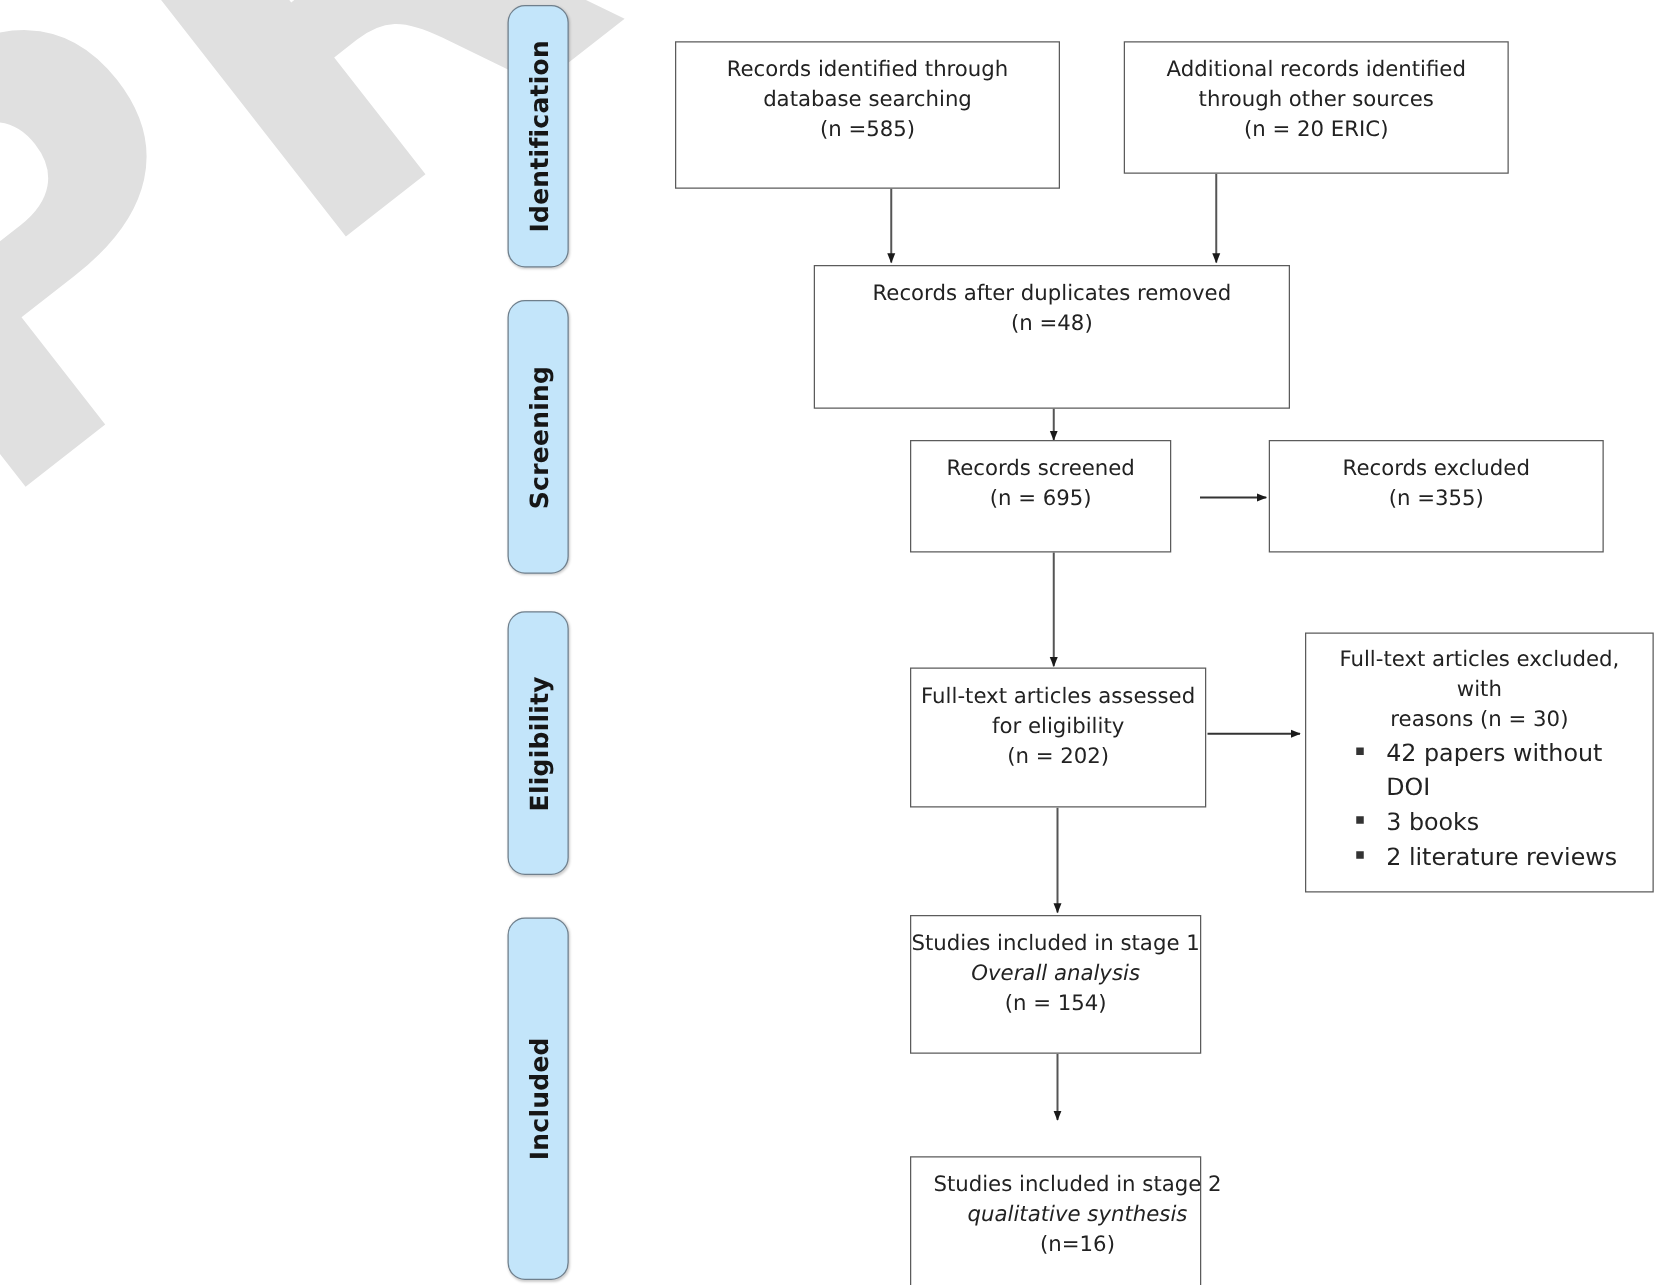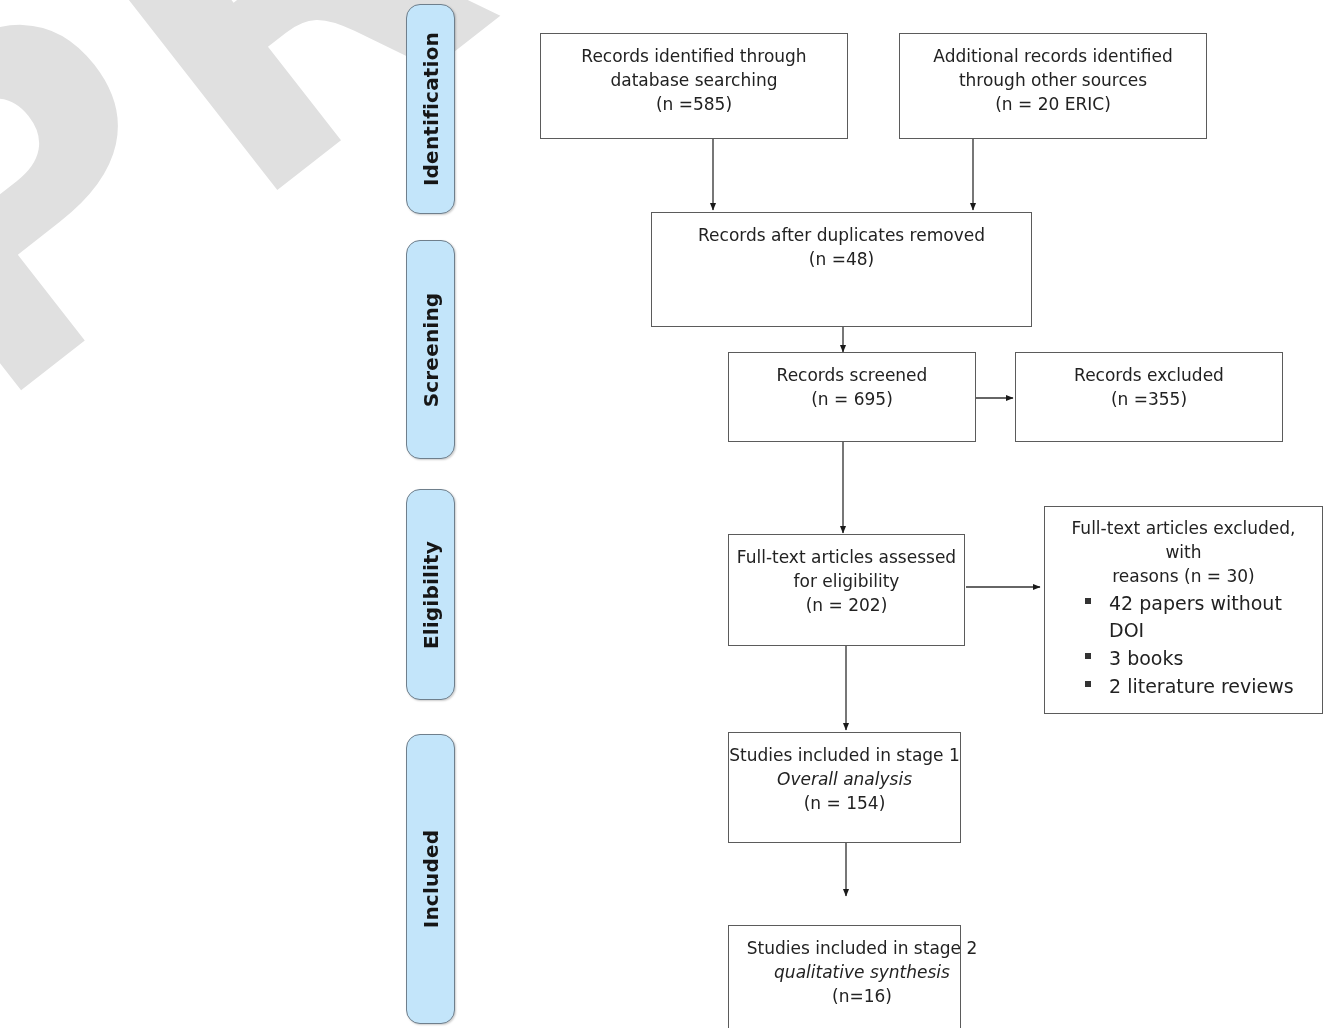--- a/index.html
+++ b/index.html
@@ -176,38 +176,38 @@
   <div class="stage-pill" style="left:406px; top:240px; width:49px; height:219px;">
     <span class="pill-label">Screening</span>
   </div>
   <div class="stage-pill" style="left:406px; top:489px; width:49px; height:211px;">
     <span class="pill-label">Eligibility</span>
   </div>
   <div class="stage-pill" style="left:406px; top:734px; width:49px; height:290px;">
     <span class="pill-label">Included</span>
   </div>
 
-  <div class="flow-box" style="left:540px; top:33px; width:308px; height:106px;">
+  <div class="flow-box" style="left:540px; top:33px; width:308px; height:118px;">
     <div class="line">Records identified through</div>
     <div class="line">database searching</div>
     <div class="line">(n =585)</div>
   </div>
 
   <div class="flow-box" style="left:899px; top:33px; width:308px; height:106px;">
     <div class="line">Additional records identified</div>
     <div class="line">through other sources</div>
     <div class="line">(n = 20 ERIC)</div>
   </div>
 
   <div class="flow-box" style="left:651px; top:212px; width:381px; height:115px;">
     <div class="line">Records after duplicates removed</div>
     <div class="line">(n =48)</div>
   </div>
 
-  <div class="flow-box" style="left:728px; top:352px; width:248px; height:90px;">
+  <div class="flow-box" style="left:728px; top:352px; width:209px; height:90px;">
     <div class="line">Records screened</div>
     <div class="line">(n = 695)</div>
   </div>
 
   <div class="flow-box" style="left:1015px; top:352px; width:268px; height:90px;">
     <div class="line">Records excluded</div>
     <div class="line">(n =355)</div>
   </div>
 
   <div class="flow-box" style="left:728px; top:534px; width:237px; height:112px;">

